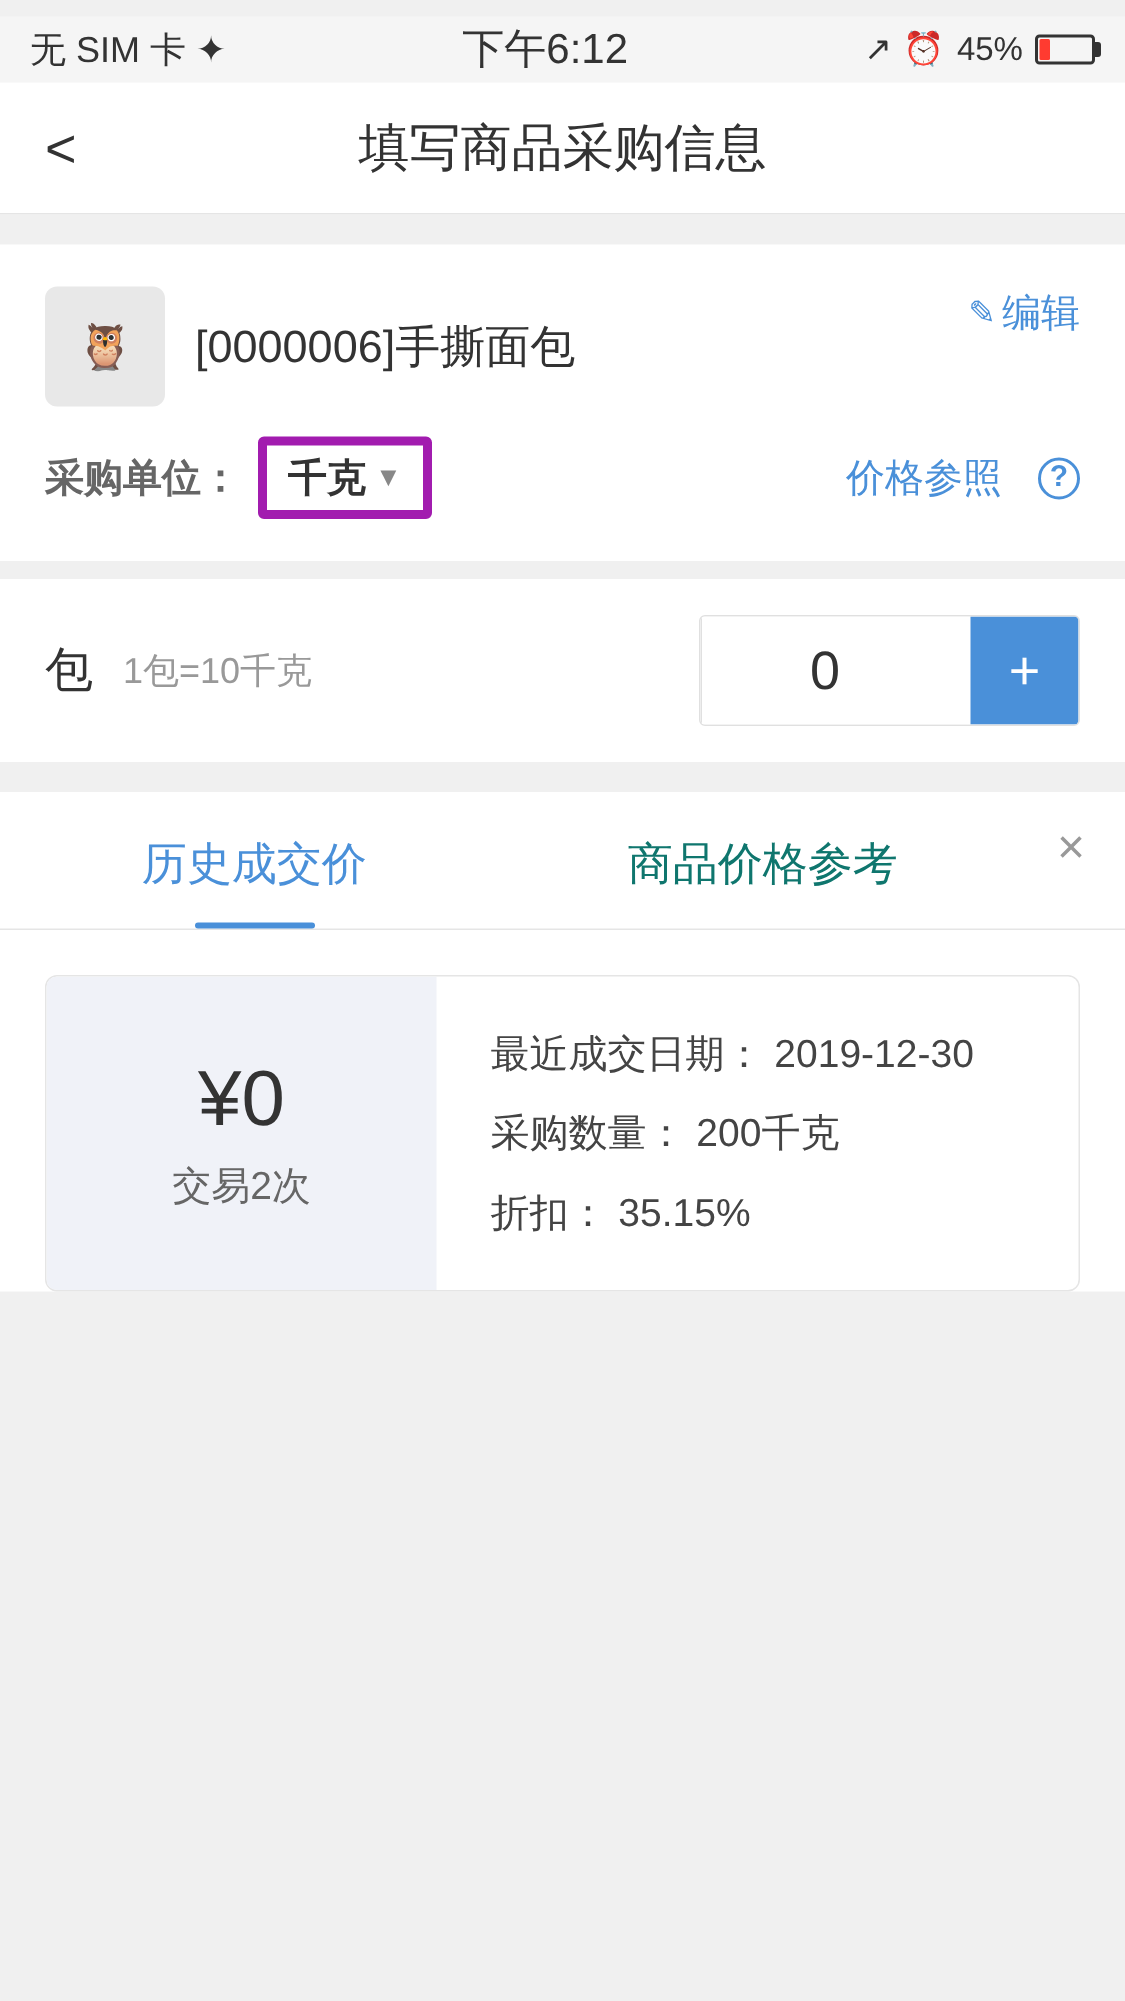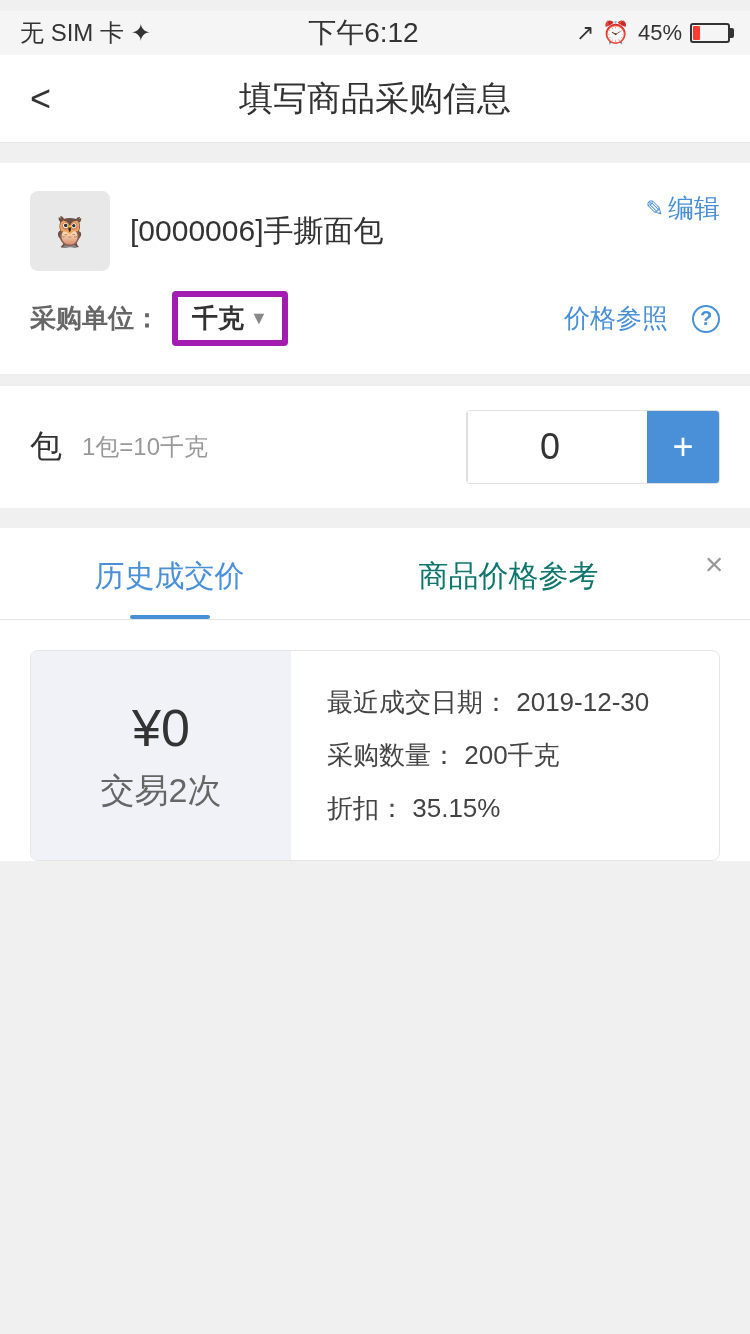--- a/index.html
+++ b/index.html
@@ -301,21 +301,21 @@
       align-items: center;
       justify-content: center;
       gap: 10px;
     }
     .history-price {
       font-size: 52px;
       font-weight: 500;
       color: #333;
     }
     .history-trade-count {
-      font-size: 34px;
+      font-size: 26px;
       color: #666;
     }
     .history-right {
       flex: 1;
       padding: 32px 36px;
       display: flex;
       flex-direction: column;
       gap: 14px;
       justify-content: center;
     }

